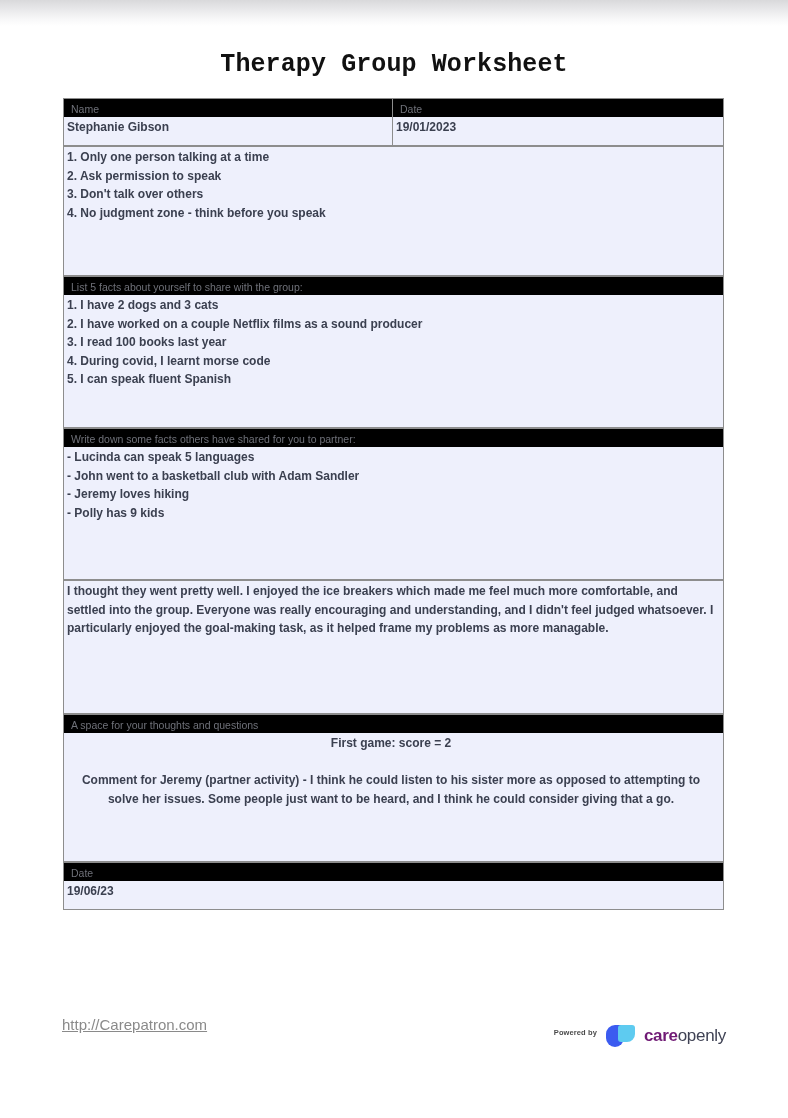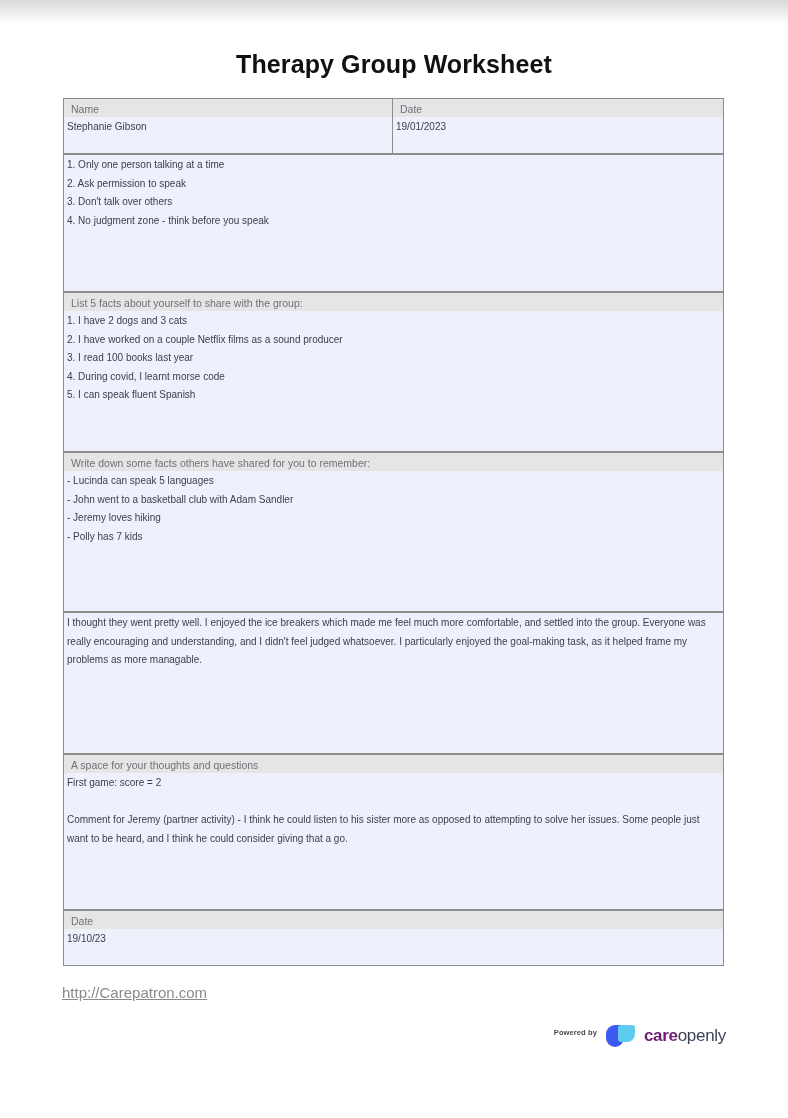--- a/index.html
+++ b/index.html
@@ -34,20 +34,21 @@
   .title {
     position: absolute;
     left: 0;
     top: 50px;
     width: 788px;
     text-align: center;
     font-size: 25px;
     font-weight: bold;
     color: #111111;
     letter-spacing: 0.1px;
+    font-family: Liberation Mono, monospace;
   }
 
   
   .form {
     position: absolute;
     left: 63px;
     top: 98px;
     width: 661px;
     border: 1.5px solid #8d8d8d;
     box-sizing: border-box;
@@ -74,59 +75,60 @@
   .cell.right {
     flex: 1;
   }
   .cell.full { width: 100%; }
 
   .field-label {
     font-size: 10.5px;
     color: #6f7179;
     padding: 4px 0 2px 7px;
     line-height: 12px;
-    background: #e5e5e5;
+    background: #000000;
     white-space: nowrap;
   }
 
   .field-value {
     background: #eef0fc;
     color: #3b4050;
-    font-size: 10px;
+    font-size: 12px;
     line-height: 18.5px;
-    padding: 1px 8px 11px 3px;
+    padding: 1px 8px 3px 3px;
     white-space: pre-wrap;
     word-wrap: break-word;
+    font-weight: bold;
   }
 
   .h-short  { min-height: 24px; }
   .h-rules  { height: 124px; }
   .h-facts  { height: 128px; }
   .h-others { height: 128px; }
   .h-goals  { height: 128px; }
   .h-reflect{ height: 128px; }
-  .h-space  { height: 124px; }
+  .h-space  { height: 124px; text-align: center; }
 
   .sig-cell-inner {
     background: #ffffff;
     height: 30px;
     position: relative;
   }
 
   .sig-svg {
     position: absolute;
     left: 55px;
     top: -12px;
   }
 
   
   .site-link {
     position: absolute;
     left: 62px;
-    top: 984px;
+    top: 1016px;
     font-size: 15px;
     color: #8a8a8a;
     text-decoration: underline;
   }
 
   .powered {
     position: absolute;
     right: 62px;
     top: 1024px;
     display: flex;
@@ -204,25 +206,25 @@
         <div class="field-value h-facts">1. I have 2 dogs and 3 cats
 2. I have worked on a couple Netflix films as a sound producer
 3. I read 100 books last year
 4. During covid, I learnt morse code
 5. I can speak fluent Spanish</div>
       </div>
     </div>
 
     <div class="row">
       <div class="cell full">
-        <div class="field-label">Write down some facts others have shared for you to remember:</div>
+        <div class="field-label">Write down some facts others have shared for you to partner:</div>
         <div class="field-value h-others">- Lucinda can speak 5 languages
 - John went to a basketball club with Adam Sandler
 - Jeremy loves hiking
-- Polly has 7 kids</div>
+- Polly has 9 kids</div>
       </div>
     </div>
 
 
     <div class="row">
       <div class="cell full">
         <div class="field-value h-reflect">I thought they went pretty well. I enjoyed the ice breakers which made me feel much more comfortable, and settled into the group. Everyone was really encouraging and understanding, and I didn't feel judged whatsoever. I particularly enjoyed the goal-making task, as it helped frame my problems as more managable.</div>
       </div>
     </div>
 
@@ -231,21 +233,21 @@
         <div class="field-label">A space for your thoughts and questions</div>
         <div class="field-value h-space">First game: score = 2
 
 Comment for Jeremy (partner activity) - I think he could listen to his sister more as opposed to attempting to solve her issues. Some people just want to be heard, and I think he could consider giving that a go.</div>
       </div>
     </div>
 
     <div class="row">
       <div class="cell right">
         <div class="field-label">Date</div>
-        <div class="field-value h-short">19/10/23</div>
+        <div class="field-value h-short">19/06/23</div>
       </div>
     </div>
 
   </div>
 
   <a class="site-link" href="#">http://Carepatron.com</a>
 
   <div class="powered">
     <span class="powered-label">Powered by</span>
     <span class="logo-mark">

